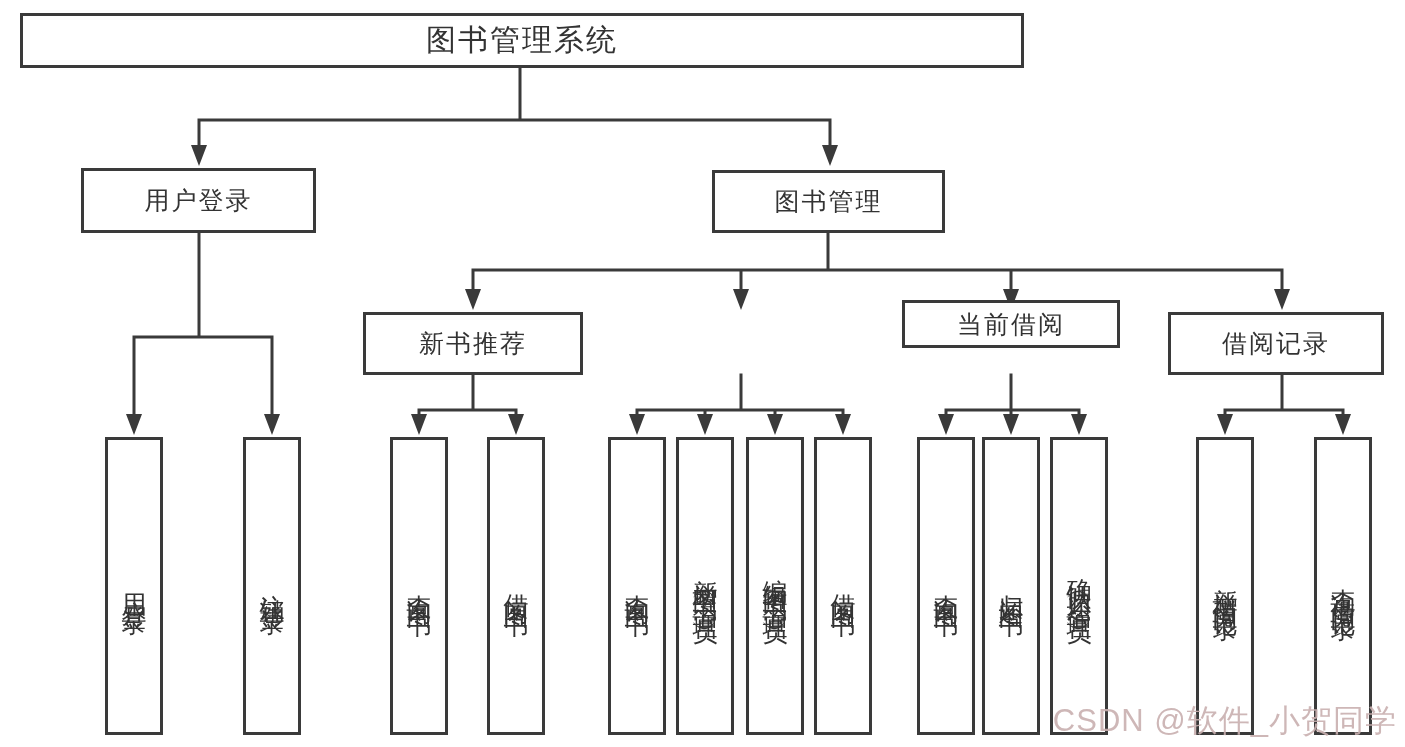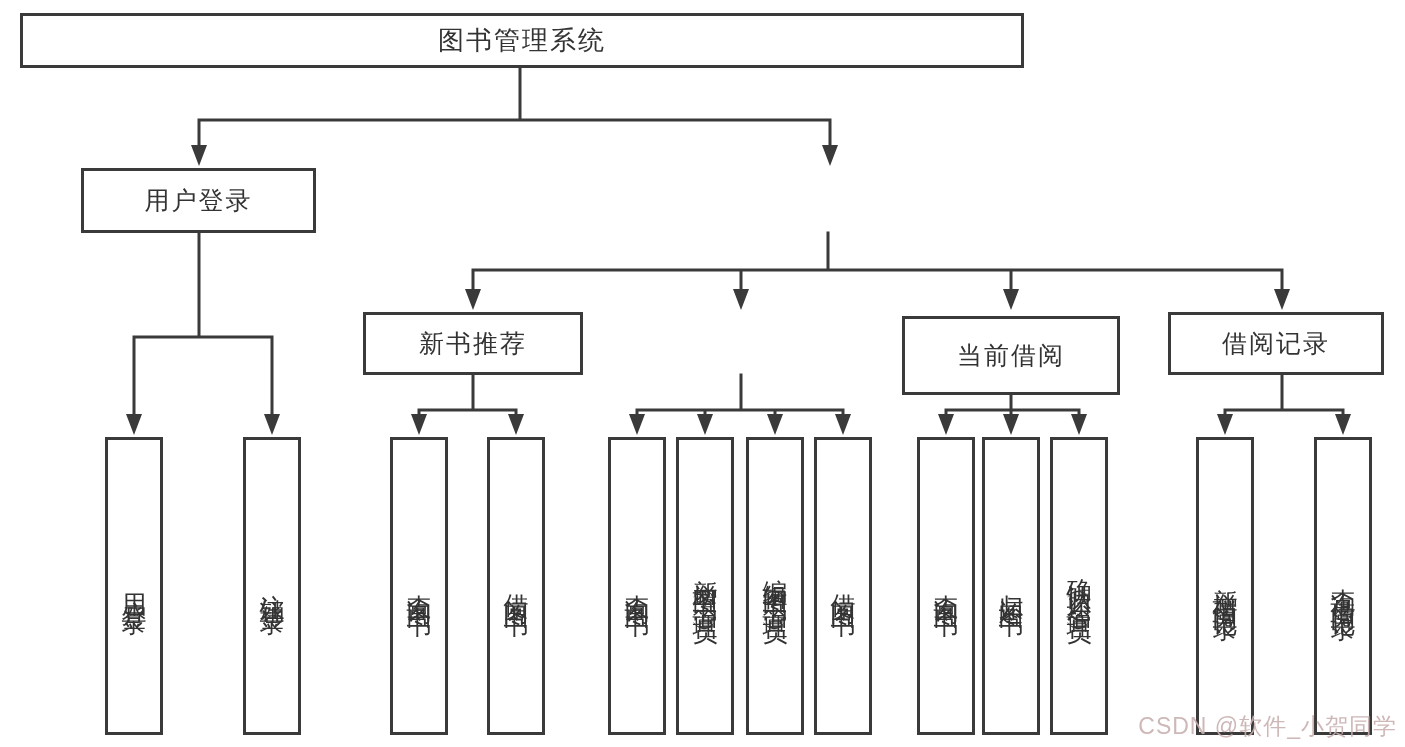--- a/index.html
+++ b/index.html
@@ -20,33 +20,33 @@
   .connectors{position:absolute;left:0;top:0;width:1405px;height:747px;}
   .connectors path.lines{stroke:var(--line);stroke-width:3;fill:none;stroke-linecap:square;}
   .connectors path.arrows{fill:var(--line);stroke:none;}
   .hnode{
     position:absolute;box-sizing:border-box;
     border:3px solid var(--line);background:var(--canvas);
     display:flex;align-items:center;justify-content:center;
     font-size:25px;letter-spacing:2px;white-space:nowrap;
     z-index:2;
   }
-  .hnode.root{font-size:26px;}
+  .hnode.root{font-size:30px;}
   .vnode{
     position:absolute;box-sizing:border-box;
     top:437px;width:58px;height:298px;
     border:3px solid var(--line);background:var(--canvas);
     display:flex;align-items:center;justify-content:center;
     writing-mode:vertical-rl;text-orientation:mixed;
     font-size:25px;letter-spacing:6px;line-height:1;
     z-index:2;
   }
   .watermark{
     position:absolute;right:8px;bottom:5px;
-    font-size:23px;letter-spacing:1px;
+    font-size:31px;letter-spacing:1px;
     color:var(--watermark);opacity:.9;z-index:3;white-space:nowrap;
   }
 </style>
 </head>
 <body>
 
 <div class="stage">
 
   <svg class="connectors" viewBox="0 0 1405 747" xmlns="http://www.w3.org/2000/svg">
     <path class="lines" d="
@@ -75,23 +75,24 @@
       M938 414 L954 414 L946 435 Z
       M1003 414 L1019 414 L1011 435 Z
       M1071 414 L1087 414 L1079 435 Z
       M1217 414 L1233 414 L1225 435 Z
       M1335 414 L1351 414 L1343 435 Z"></path>
   </svg>
 
   <div class="hnode root" style="left:20px;top:13px;width:1004px;height:55px">图书管理系统</div>
 
   <div class="hnode" style="left:81px;top:168px;width:235px;height:65px">用户登录</div>
+  <div class="hnode" style="left:712px;top:170px;width:233px;height:63px">图书管理</div>
 
   <div class="hnode" style="left:363px;top:312px;width:220px;height:63px">新书推荐</div>
-  <div class="hnode" style="left:902px;top:316px;width:218px;height:79px">当前借阅</div>
+  <div class="hnode" style="left:902px;top:300px;width:218px;height:48px">当前借阅</div>
   <div class="hnode" style="left:1168px;top:312px;width:216px;height:63px">借阅记录</div>
 
   <div class="vnode" style="left:105px">用户登录</div>
   <div class="vnode" style="left:243px">注销登录</div>
 
   <div class="vnode" style="left:390px">查询图书</div>
   <div class="vnode" style="left:487px">借阅图书</div>
 
   <div class="vnode" style="left:608px">查询图书</div>
   <div class="vnode" style="left:676px">新增图书（管理员）</div>

